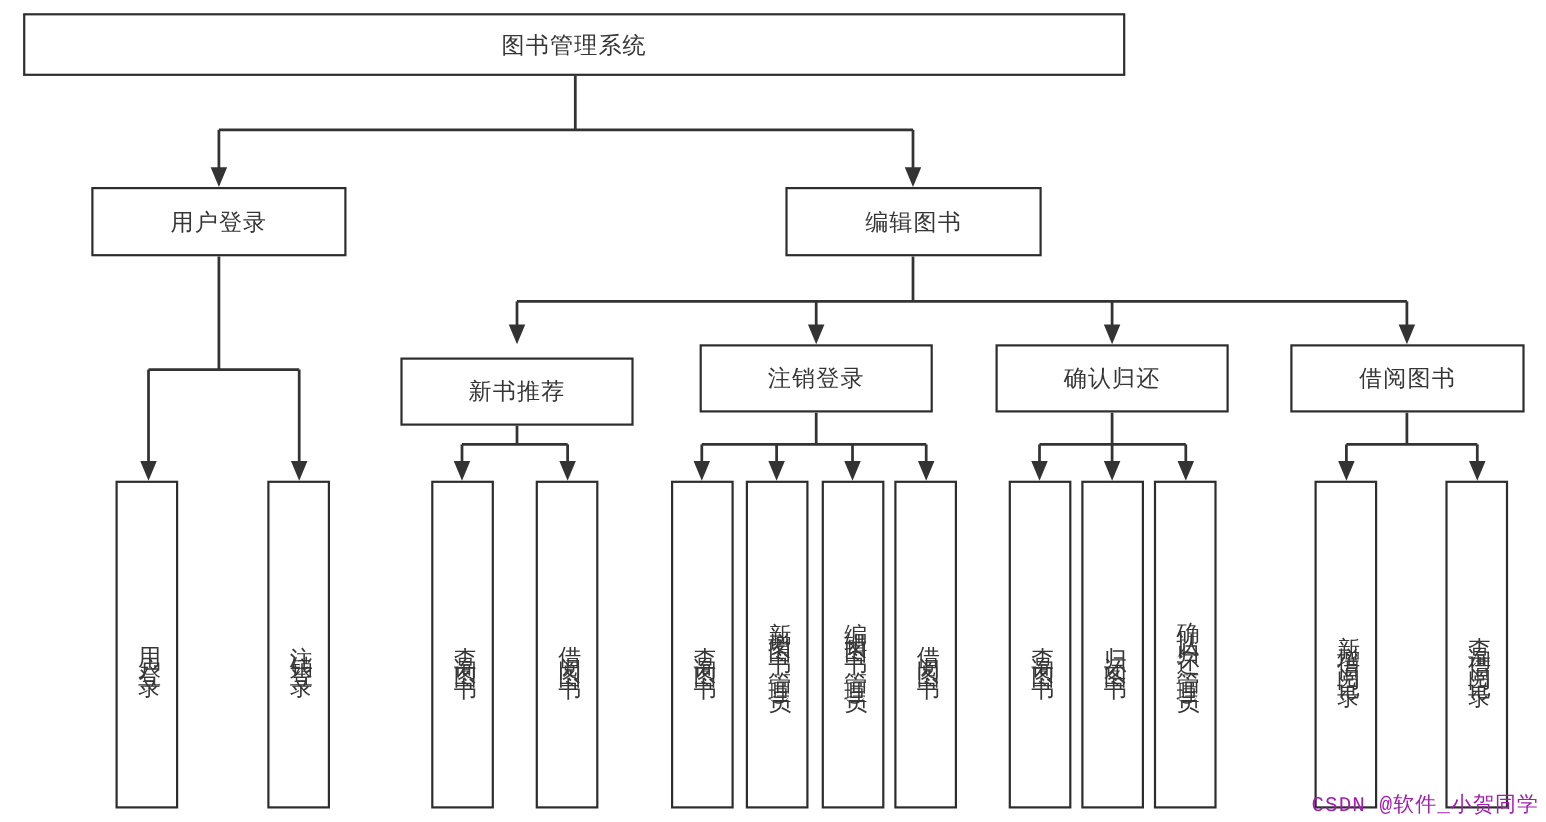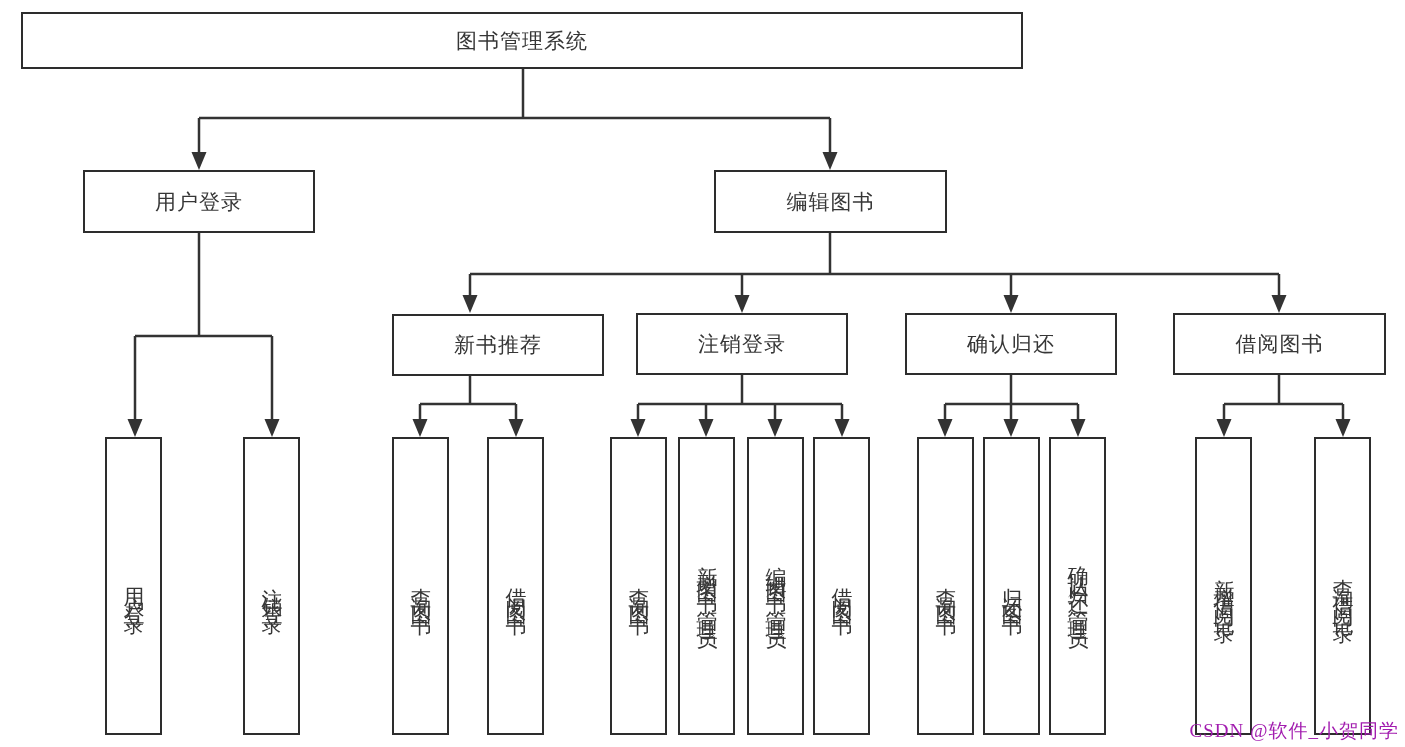--- a/index.html
+++ b/index.html
@@ -1,20 +1,20 @@
 <!DOCTYPE html>
 <html><head>
 <meta charset="utf-8">
 <style>
   html,body { margin:0; padding:0; background:#ffffff; }
   .canvas {
     position:relative;
     width:1405px; height:747px;
     background:#ffffff;
-    font-family:Liberation Serif, serif;
+    font-family:Liberation Mono, monospace;
     overflow:hidden;
   }
   svg.connectors { position:absolute; left:0; top:0; width:1405px; height:747px; }
   .node {
     position:absolute;
     box-sizing:border-box;
     border:2.5px solid #2d2d2d;
     background:#ffffff;
     color:#363636;
     display:flex;
@@ -38,21 +38,21 @@
     font-size:19px;
     color:#a21caf;
     letter-spacing:1px;
     white-space:nowrap;
     text-align:right;
   }
   
   #n-root   { left:21px;  top:12px;  width:1002px; height:57px; }
   #n-login  { left:83px;  top:170px; width:232px;  height:63px; }
   #n-mgmt   { left:714px; top:170px; width:233px;  height:63px; }
-  #n-rec    { left:364px; top:314px; width:212px;  height:62px;margin-left:28px; }
+  #n-rec    { left:364px; top:325px; width:212px;  height:62px; }
   #n-borrow { left:636px; top:313px; width:212px;  height:62px; }
   #n-cur    { left:905px; top:313px; width:212px;  height:62px; }
   #n-rcd    { left:1173px;top:313px; width:213px;  height:62px; }
   .leaf { top:437px; width:57px; height:298px; }
   #l-login1 { left:105px; }
   #l-login2 { left:243px; }
   #l-rec1   { left:392px; }
   #l-rec2   { left:487px; }
   #l-bor1   { left:610px; }
   #l-bor2   { left:678px; }

